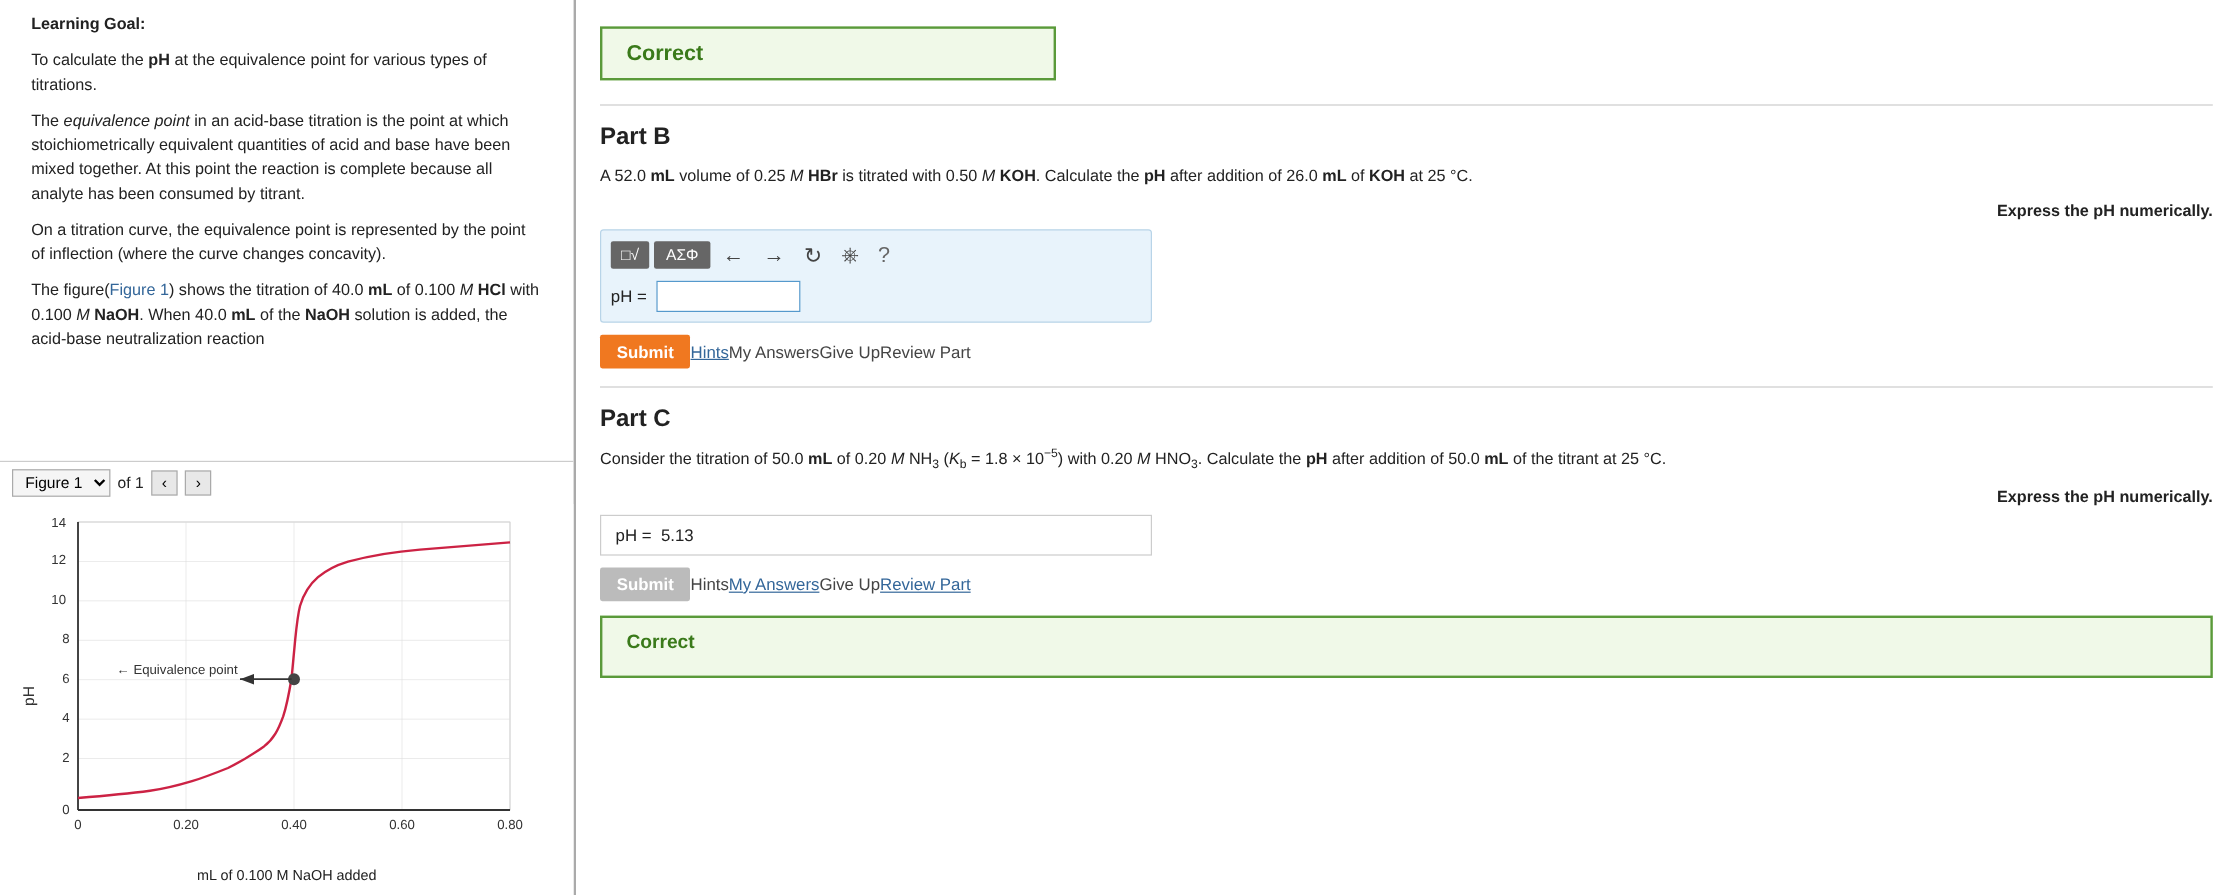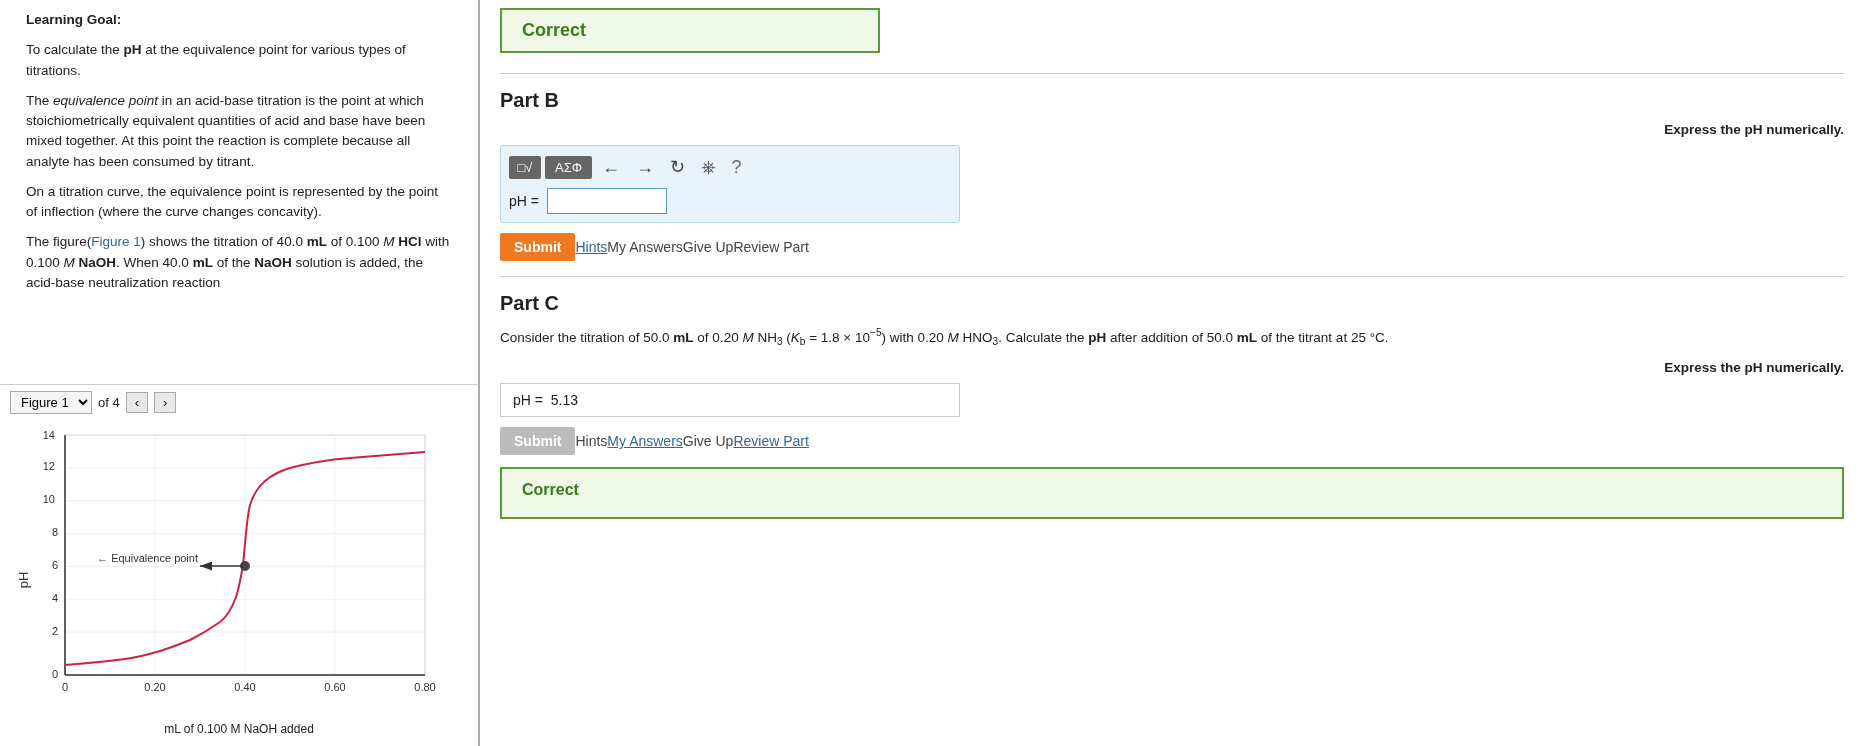--- a/index.html
+++ b/index.html
@@ -54,21 +54,21 @@
     
     .chart-area {
       padding: 5px 10px 10px 10px;
       background: #fff;
     }
 
     
     .right-panel {
       flex: 1;
       overflow-y: auto;
-      padding: 8px 20px 20px 20px;
+      padding: 22px 20px 20px 20px;
     }
 
     
     .correct-box {
       border: 2px solid #5a9a3a;
       background: #f0f9e8;
       padding: 10px 20px;
       margin-bottom: 20px;
       max-width: 380px;
     }
@@ -273,21 +273,21 @@
     </p>
     <p>
       The figure(<a href="#">Figure 1</a>) shows the titration of 40.0 <strong>mL</strong> of 0.100 <span class="math-symbol">M</span> <strong>HCl</strong> with 0.100 <span class="math-symbol">M</span> <strong>NaOH</strong>. When 40.0 <strong>mL</strong> of the <strong>NaOH</strong> solution is added, the acid-base neutralization reaction
     </p>
   </div>
 
   <div class="figure-controls">
     <select class="figure-select">
       <option>Figure 1</option>
     </select>
-    <span class="figure-of">of 4</span>
+    <span class="figure-of">of 1</span>
     <button class="figure-nav-btn">‹</button>
     <button class="figure-nav-btn">›</button>
   </div>
 
   <div class="chart-area">
     <div class="chart-wrapper">
       <svg width="440" height="290" viewBox="0 0 440 290">
 
         <text x="18" y="155" text-anchor="middle" font-size="13" transform="rotate(-90,18,155)" fill="#333">pH</text>
 
@@ -361,20 +361,23 @@
 <div class="right-panel scrollbar-thin">
 
   <div class="correct-box">
     <span class="correct-text">Correct</span>
   </div>
 
   <hr class="divider">
 
   <div>
     <div class="part-title">Part B</div>
+    <div class="part-description">
+      A 52.0 <strong>mL</strong> volume of 0.25 <span class="math-symbol">M</span> <strong>HBr</strong> is titrated with 0.50 <span class="math-symbol">M</span> <strong>KOH</strong>. Calculate the <strong>pH</strong> after addition of 26.0 <strong>mL</strong> of <strong>KOH</strong> at 25 °C.
+    </div>
     <div class="express-label">Express the pH numerically.</div>
 
     <div class="math-toolbar-container">
       <div class="math-toolbar">
         <button class="math-btn">□√</button>
         <button class="math-btn wide">ΑΣΦ</button>
         <button class="math-btn-light">←</button>
         <button class="math-btn-light">→</button>
         <button class="math-btn-light">↻</button>
         <button class="math-btn-light">⎈</button>

